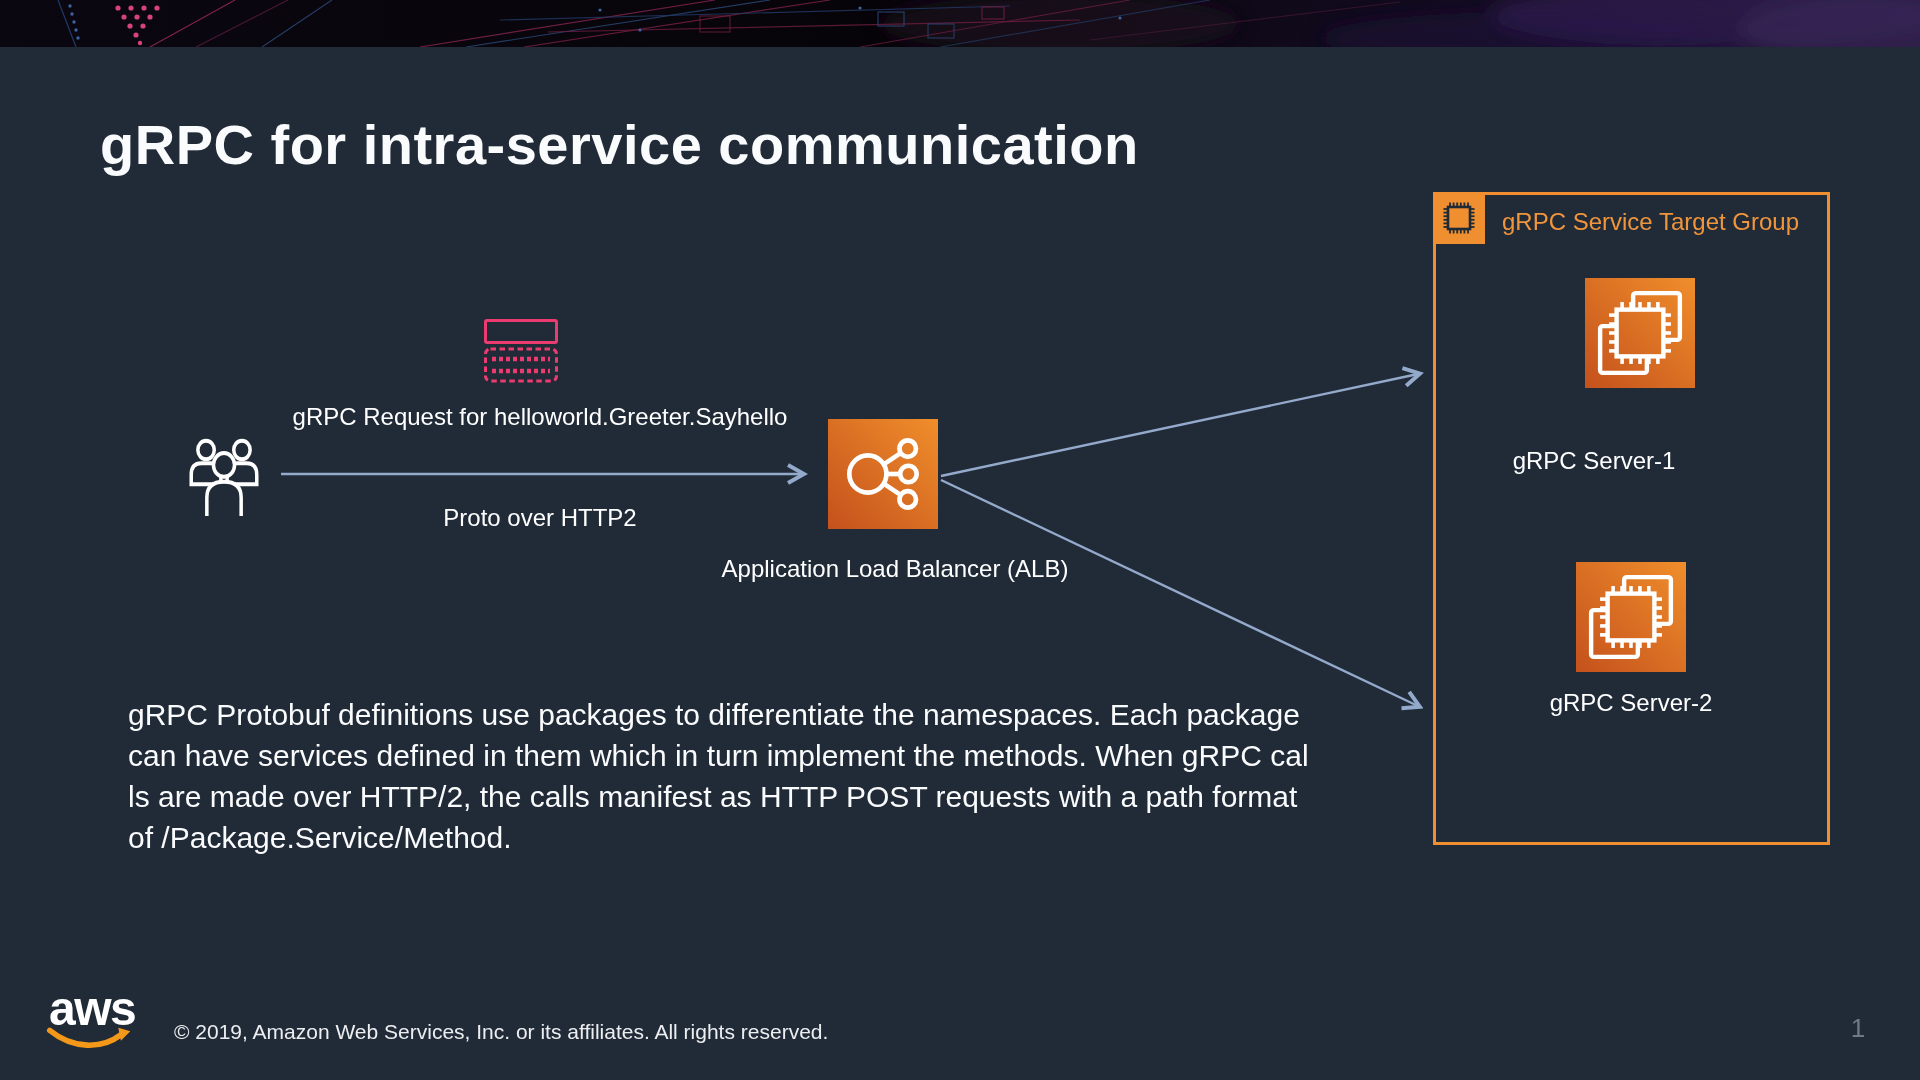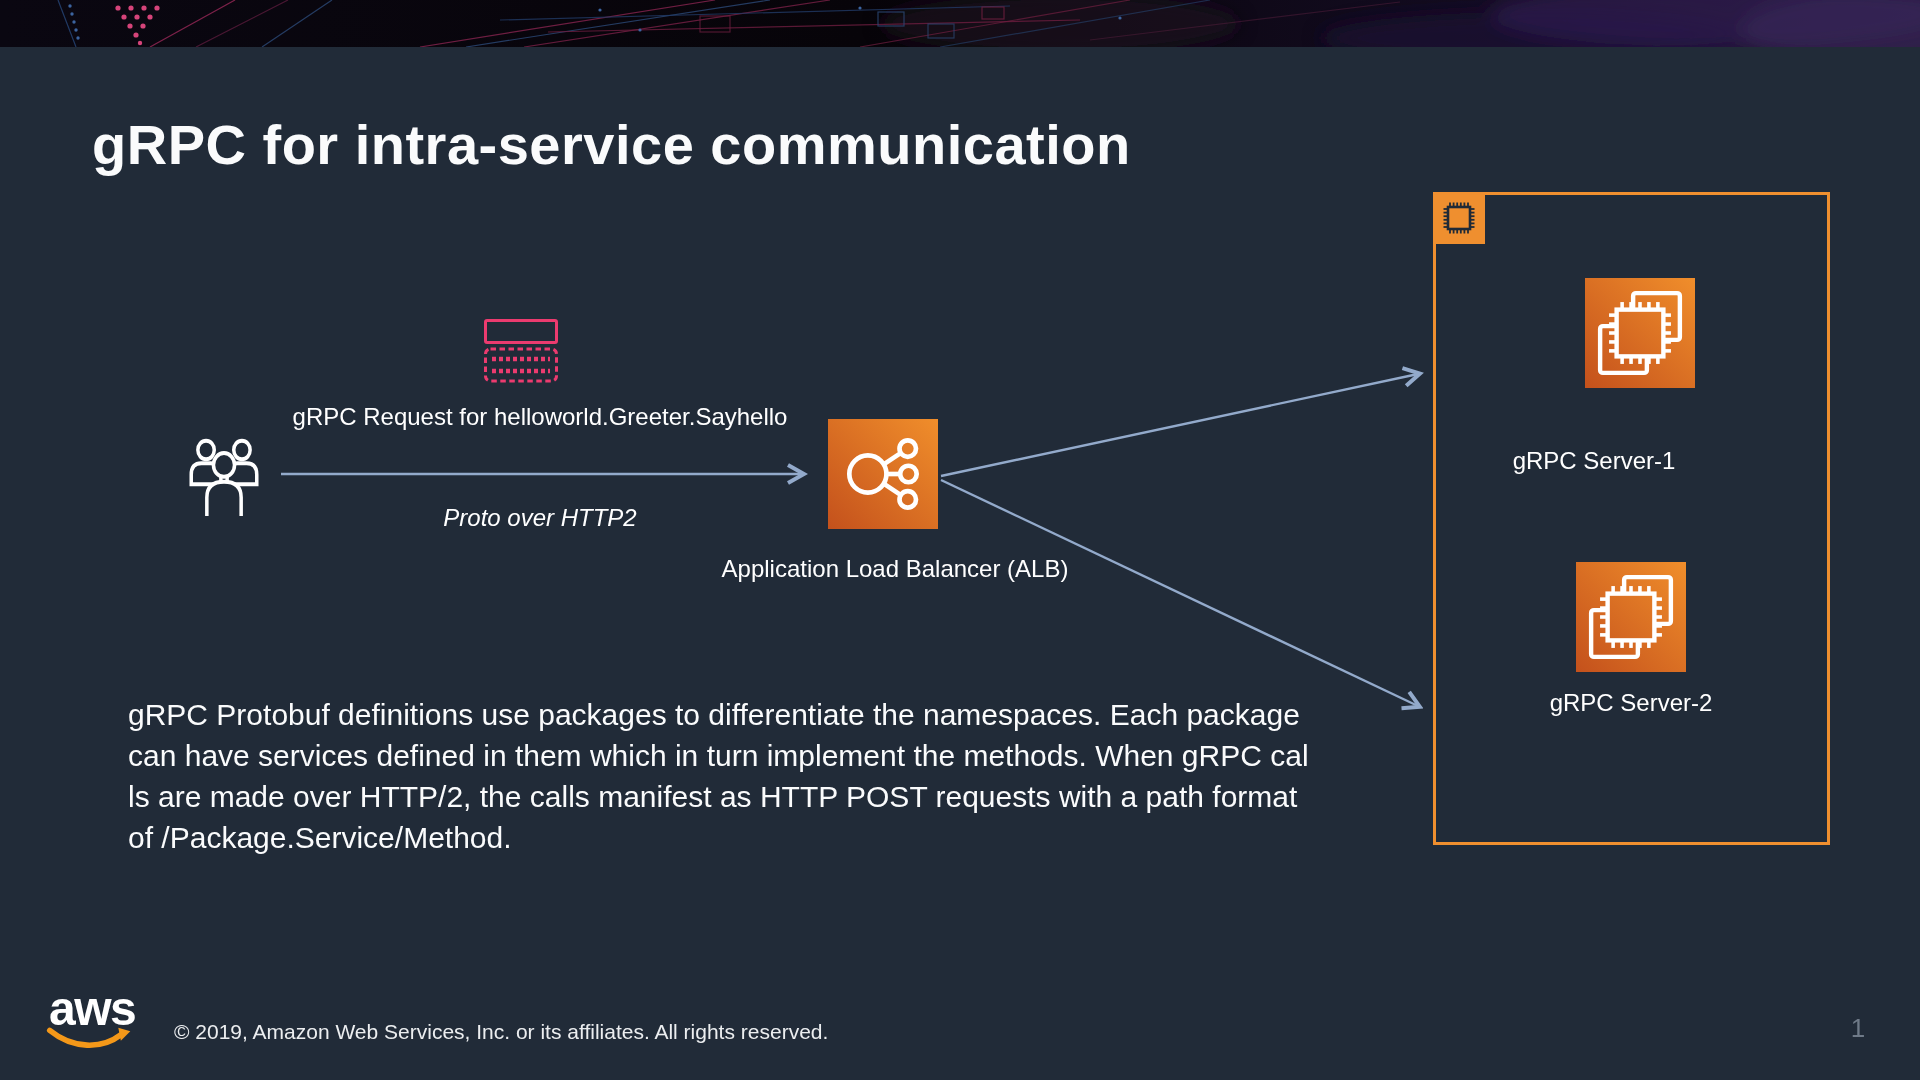--- a/index.html
+++ b/index.html
@@ -7,34 +7,34 @@
     position:relative;width:1920px;height:1080px;overflow:hidden;
     background:#212B38;
     font-family:"Liberation Sans", sans-serif;
     color:#F5F6F7;
   }
   .abs{position:absolute;}
   
   .banner{position:absolute;left:0;top:0;width:1920px;height:47px;overflow:hidden;}
   
   .title{
-    position:absolute;left:92px;top:112px;
+    position:absolute;left:100px;top:112px;
     font-size:56px;font-weight:bold;letter-spacing:.5px;color:#FAFBFC;
     white-space:nowrap;
   }
   
   .arrow-layer{position:absolute;left:0;top:0;width:1920px;height:1080px;pointer-events:none;}
   
   .dlabel{
     position:absolute;font-size:24px;color:#FFFFFF;text-align:center;
     white-space:nowrap;
   }
   .client-label{left:75px;top:550px;width:300px;}
   .request-label{left:240px;top:403px;width:600px;}
-  .proto-label{left:260px;top:504px;width:560px;font-style:italic;}
+  .proto-label{left:260px;top:504px;width:560px;}
   .alb-label{left:645px;top:555px;width:500px;}
   .server-label-1{left:1444px;top:405px;width:300px;margin-top:42px;}
   .server-label-2{left:1481px;top:689px;width:300px;}
   
   .users-icon{left:185px;top:428px;width:78px;height:88px;}
   .pink-icon{left:484px;top:319px;width:74px;height:64px;}
   .alb-icon{left:828px;top:419px;width:110px;height:110px;}
   .server-icon-1{left:1585px;top:278px;width:110px;height:110px;}
   .server-icon-2{left:1576px;top:562px;width:110px;height:110px;}
   .icon svg{display:block;width:100%;height:100%;}
@@ -220,20 +220,21 @@
           <line x1="10.5" y1="35" x2="15" y2="35"></line>
         <line x1="37" y1="17" x2="41.5" y2="17"></line>
           <line x1="37" y1="20.6" x2="41.5" y2="20.6"></line>
           <line x1="37" y1="24.2" x2="41.5" y2="24.2"></line>
           <line x1="37" y1="27.8" x2="41.5" y2="27.8"></line>
           <line x1="37" y1="31.4" x2="41.5" y2="31.4"></line>
           <line x1="37" y1="35" x2="41.5" y2="35"></line>
       </g>
     </svg>
   </div>
+  <div class="tg-title">gRPC Service Target Group</div>
 
   <div class="abs icon server-icon-1">
     <svg viewBox="0 0 80 80">
       <defs>
         <linearGradient id="gB" x1="0" y1="80" x2="80" y2="0" gradientUnits="userSpaceOnUse">
           <stop offset="0" stop-color="#C4511C"></stop>
             <stop offset="1" stop-color="#F08E2B"></stop>
         </linearGradient>
       </defs>
       <rect width="80" height="80" fill="url(#gB)"></rect>

